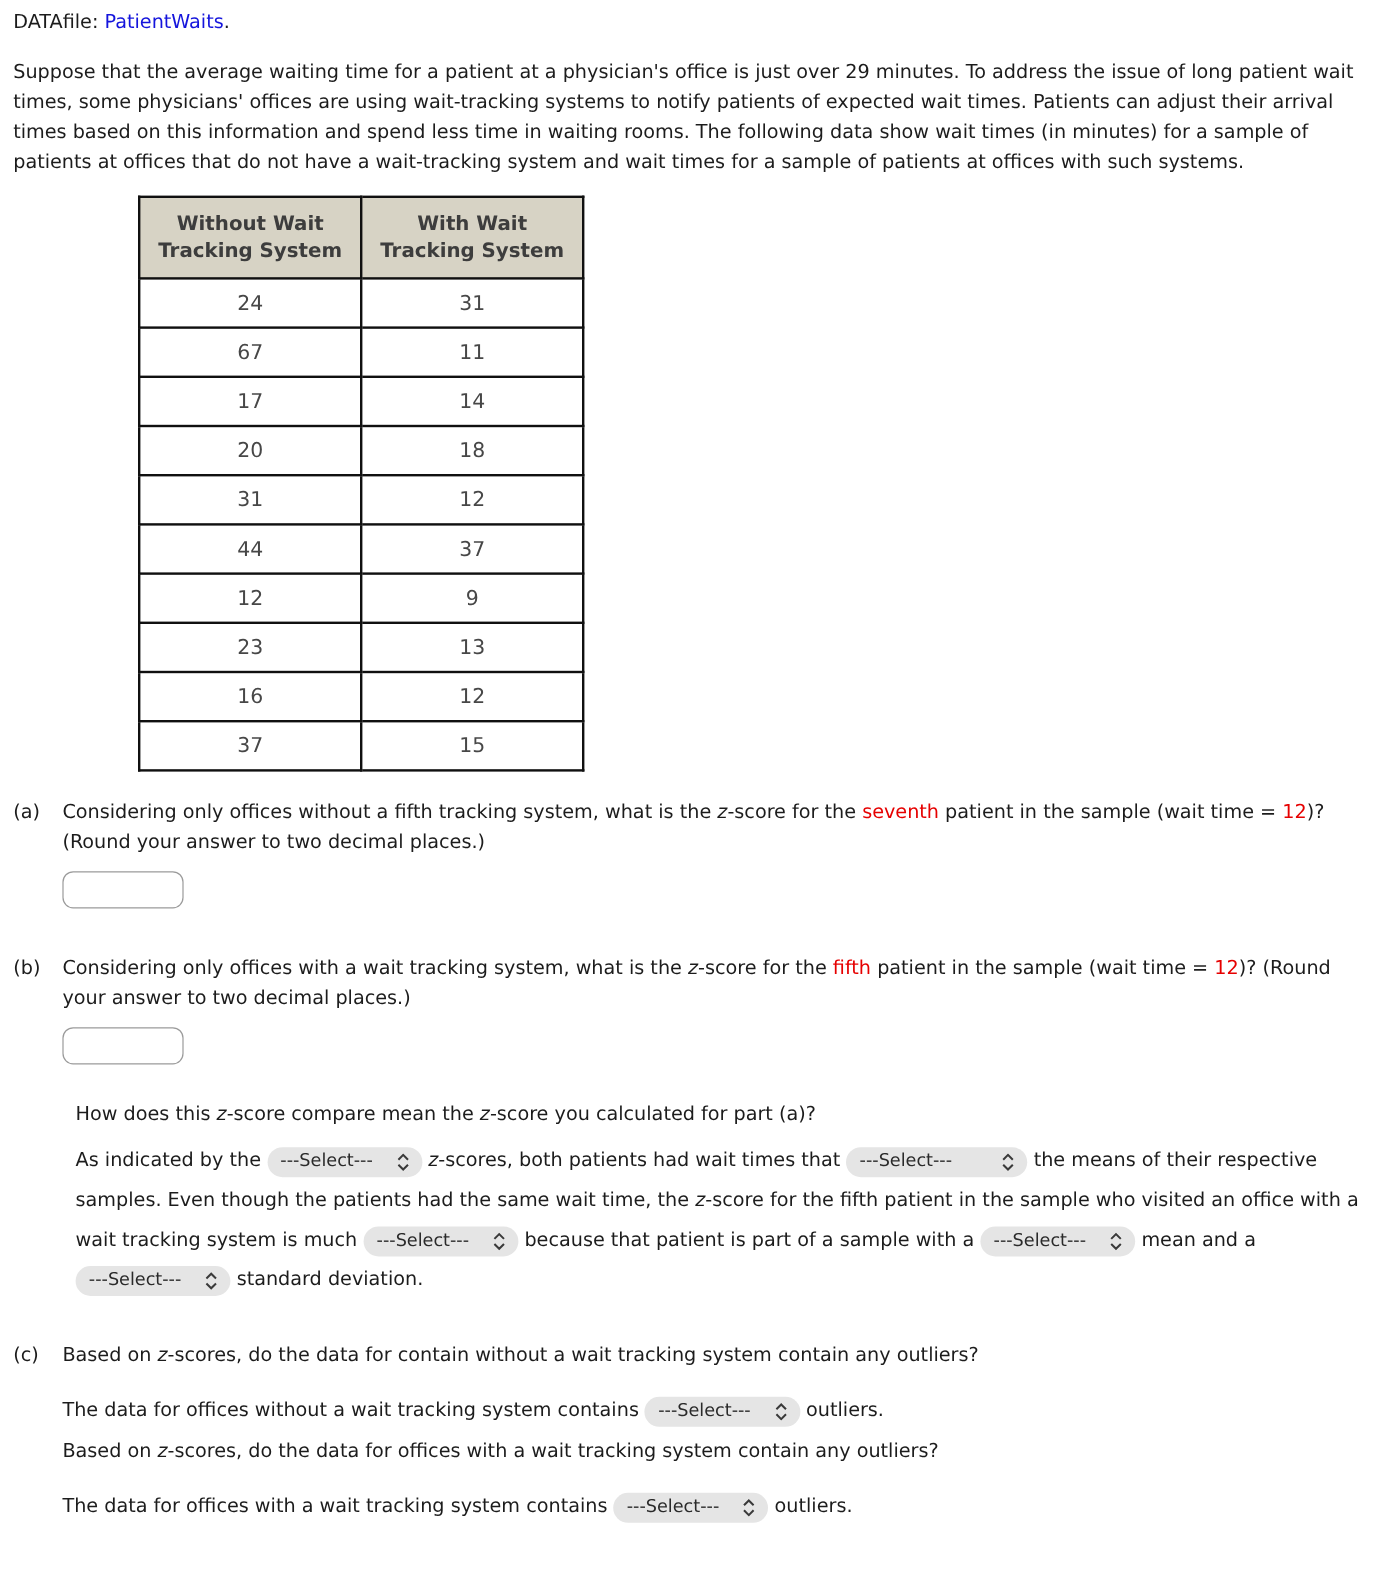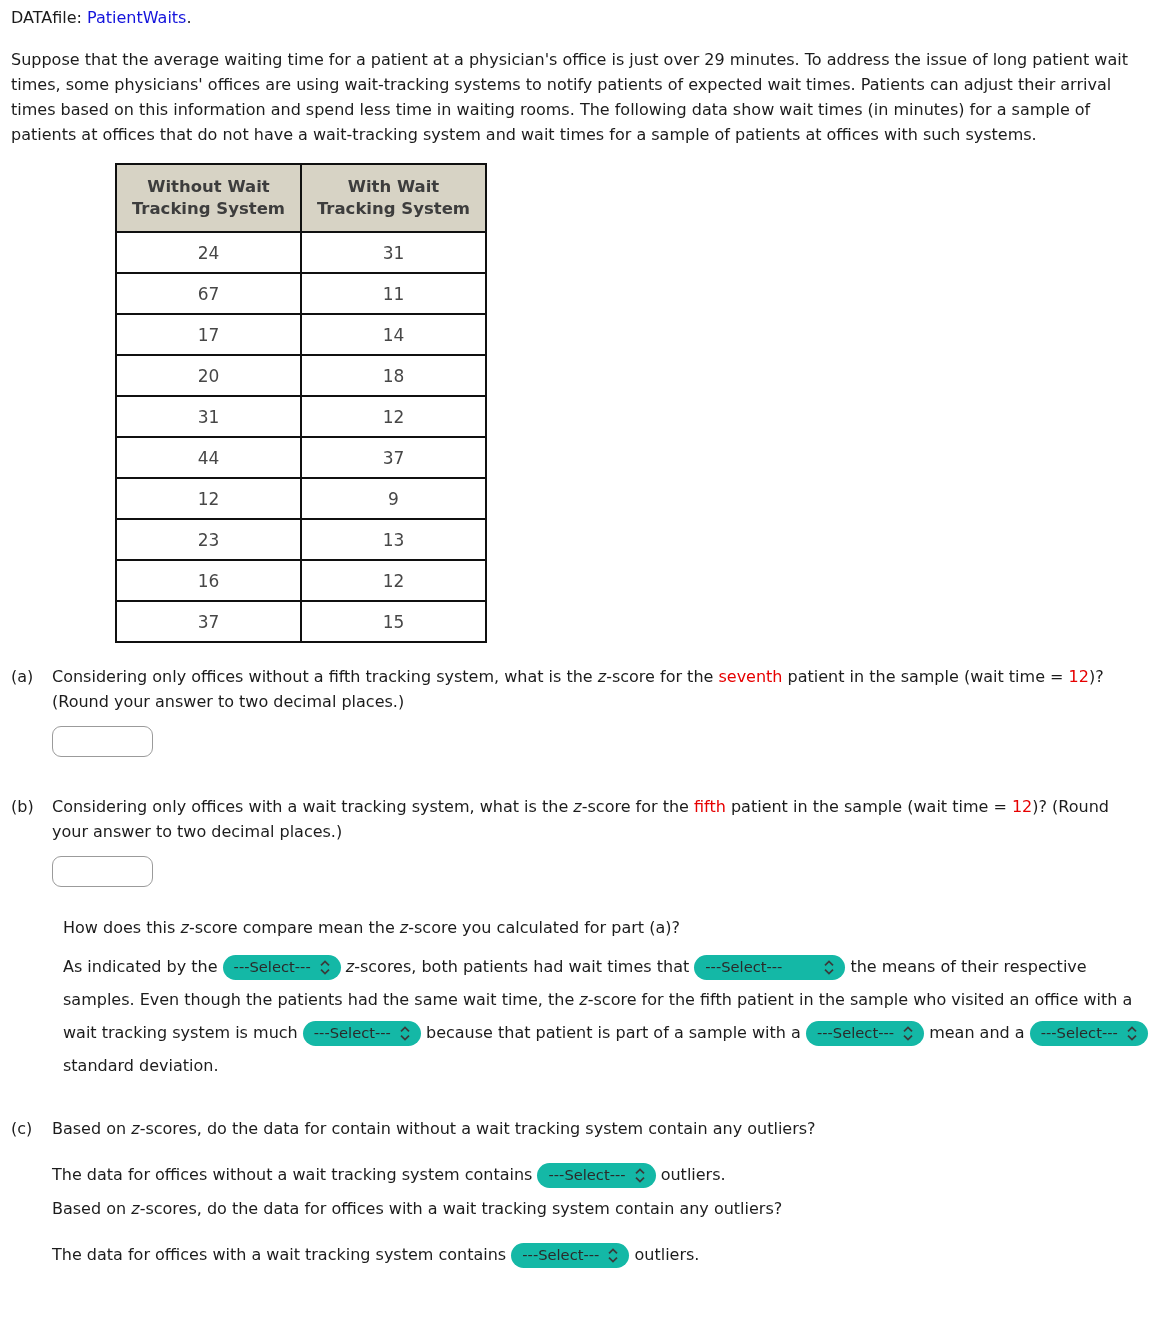--- a/index.html
+++ b/index.html
@@ -67,22 +67,22 @@
   .part-c { margin-top: 34px; }
   .c-line { margin: 0 0 0 0; line-height: 25px; }
   .c-sentence { line-height: 31px; }
   .gap-md { margin-top: 18px; }
   .gap-lg { margin-top: 6px; }
 
   
   .sel {
     display: inline-flex;
     align-items: center;
-    gap: 9px;
-    background: #14b8a6;
+    gap: 20px;
+    background: #e5e5e5;
     border-radius: 13px;
     padding: 2px 11px 3px 11px;
     font-size: 14.7px;
     color: #2a2a2a;
     line-height: 20px;
     cursor: pointer;
     vertical-align: baseline;
     white-space: nowrap;
   }
   .sel.wide { min-width: 151px; justify-content: space-between; }

